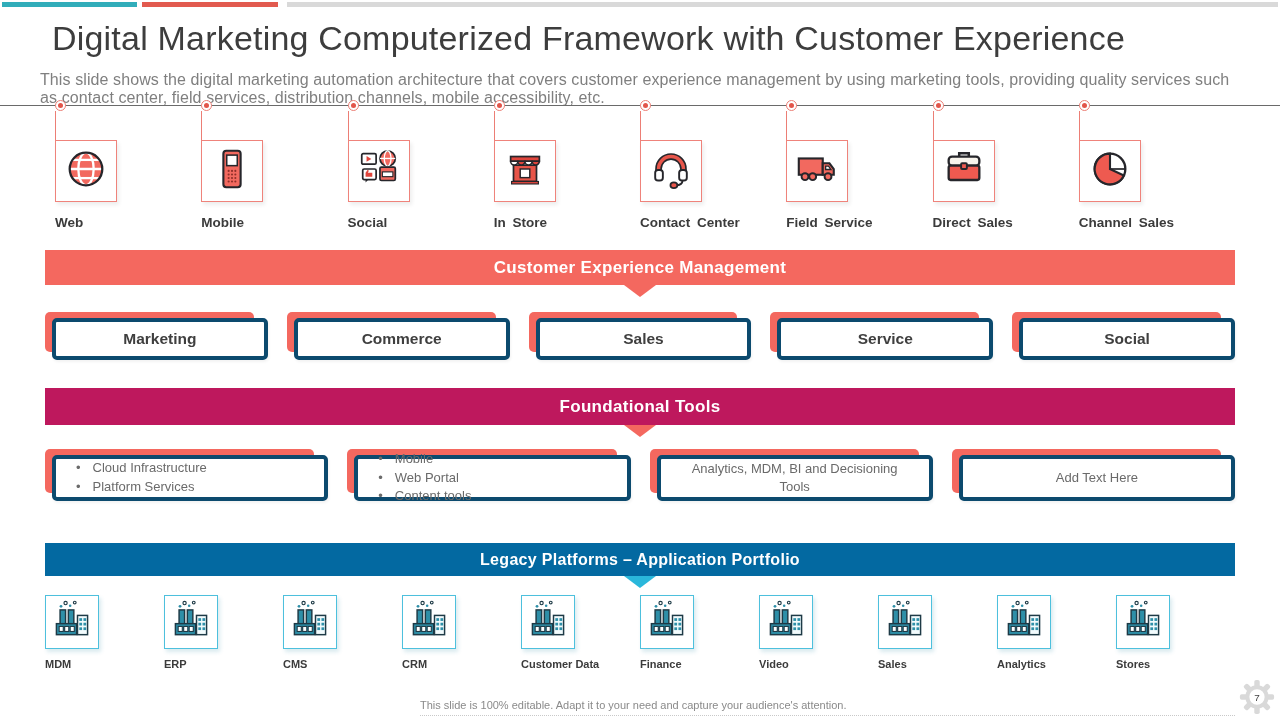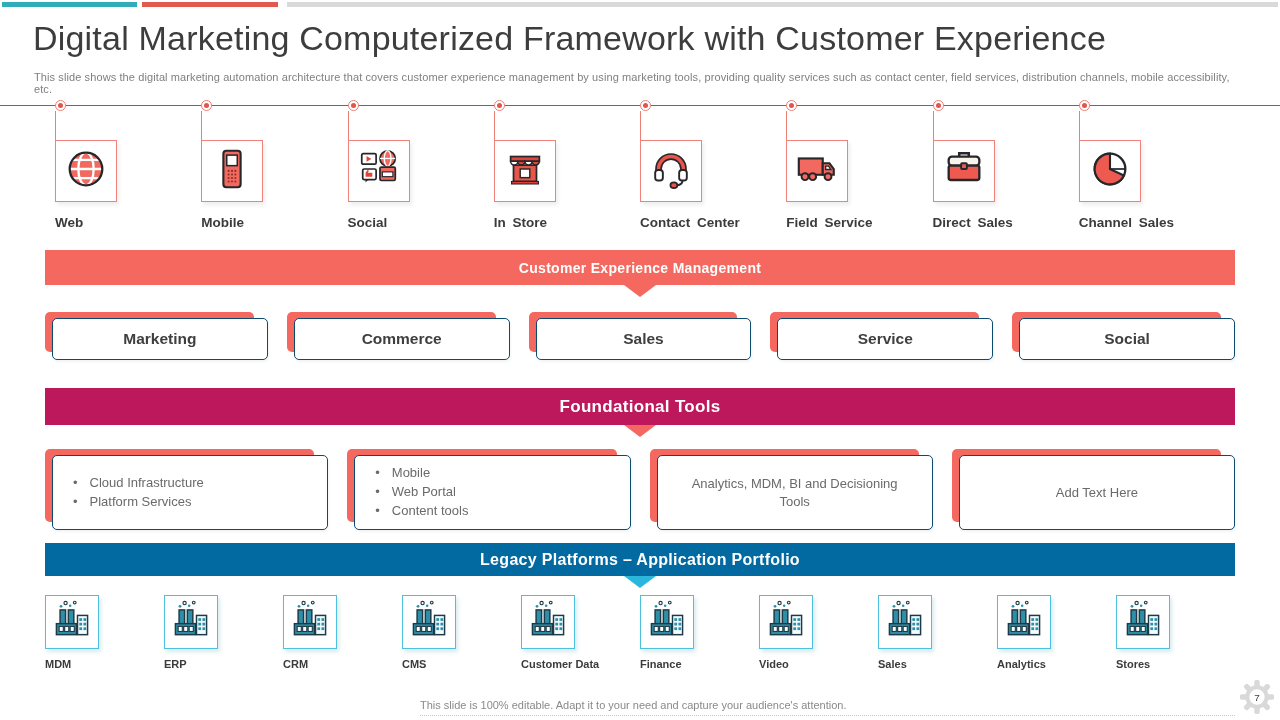--- a/index.html
+++ b/index.html
@@ -9,27 +9,27 @@
     position:relative; width:1280px; height:720px; background:#ffffff;
     overflow:hidden; margin:0 auto;
   }
   
   .topbar { position:absolute; top:2px; height:5px; }
   .topbar.teal { left:2px;   width:135px; background:#31adba; }
   .topbar.red  { left:142px; width:136px; background:#e25a4f; }
   .topbar.gray { left:287px; width:991px; background:#d9d9d9; }
 
   .title {
-    position:absolute; left:33px; top:19px; width:1210px;
+    position:absolute; left:52px; top:19px; width:1210px;
     font-size:34px; font-weight:400; color:#3d3d3d; letter-spacing:.2px;
     white-space:nowrap;
   }
   .subtitle {
-    position:absolute; left:34px; top:71px; width:1210px;
-    font-size:11px; color:#7f7f7f; letter-spacing:.1px;
+    position:absolute; left:40px; top:71px; width:1210px;
+    font-size:16px; color:#7f7f7f; letter-spacing:.1px;
   }
   .divider { position:absolute; left:0; top:105px; width:1280px; height:1px; background:#6a6a6a; }
 
   
   .channels { position:absolute; left:55px; top:100px; width:1170px; display:flex; }
   .channel { flex:1; display:flex; flex-direction:column; align-items:flex-start; }
   .dot {
     width:11px; height:11px; border-radius:50%; background:#fff;
     border:1px solid #ec7e75; display:flex; align-items:center; justify-content:center;
     z-index:2;
@@ -45,39 +45,39 @@
 
   
   .banner {
     position:absolute; left:45px; width:1190px; color:#fff; font-weight:bold;
     display:flex; align-items:center; justify-content:center; letter-spacing:.3px;
   }
   .banner .arrow {
     position:absolute; top:100%; left:50%; transform:translateX(-50%);
     width:0; height:0; border-left:16px solid transparent; border-right:16px solid transparent;
   }
-  .banner-cem   { top:250px; height:35px; font-size:14px; background:#f4685f; }
+  .banner-cem   { top:250px; height:35px; font-size:17px; background:#f4685f; }
   .banner-cem .arrow { border-top:12px solid #f4685f; }
   .banner-found { top:388px; height:37px; font-size:17px; background:#be185d; }
   .banner-found .arrow { border-top:12px solid #f4685f; }
   .banner-legacy{ top:543px; height:33px; font-size:16px; background:#0369a1; }
   .banner-legacy .arrow { border-top:12px solid #2ab7db; }
 
   
   .boxrow { position:absolute; left:45px; width:1190px; display:flex; gap:19px; }
   .cem-row { top:312px; height:48px; }
-  .found-row { top:449px; height:81px; }
+  .found-row { top:449px; height:52px; }
   .sbox { position:relative; flex:1; }
   .sbox .back {
     position:absolute; left:0; top:0; right:14px; bottom:8px;
     background:#f4685f; border-radius:5px;
   }
   .sbox .front {
     position:absolute; left:7px; top:6px; right:0; bottom:0;
-    background:#fff; border:1px solid #0c4a6e; border-radius:5px;
+    background:#fff; border:4px solid #0c4a6e; border-radius:5px;
     display:flex; align-items:center; justify-content:center;
     box-shadow:1px 2px 3px rgba(0,0,0,.05);
   }
   .cem-row .front { font-size:15.5px; font-weight:bold; color:#3f3f3f; }
   .found-row .front { font-size:13px; color:#6a6a6a; }
   .found-row .front.bullets { justify-content:flex-start; padding-left:20px; }
   .found-row .front.center-text { text-align:center; padding:0 28px; line-height:1.35; }
   .found-row ul { list-style:none; }
   .found-row li { line-height:1.45; }
   .found-row li::before { content:"•"; margin-right:12px; color:#6a6a6a; }
@@ -398,29 +398,29 @@
             </svg></span>
         </div>
       <div class="legacy-label">ERP</div>
     </div>
     <div class="legacy-item">
       <div class="legacy-box">
           <span><svg width="44" height="44">
               <use href="#sym-factory"></use>
             </svg></span>
         </div>
+      <div class="legacy-label">CMS</div>
+    </div>
+    <div class="legacy-item">
+      <div class="legacy-box">
+          <span><svg width="44" height="44">
+              <use href="#sym-factory"></use>
+            </svg></span>
+        </div>
       <div class="legacy-label">CRM</div>
-    </div>
-    <div class="legacy-item">
-      <div class="legacy-box">
-          <span><svg width="44" height="44">
-              <use href="#sym-factory"></use>
-            </svg></span>
-        </div>
-      <div class="legacy-label">CMS</div>
     </div>
     <div class="legacy-item">
       <div class="legacy-box">
           <span><svg width="44" height="44">
               <use href="#sym-factory"></use>
             </svg></span>
         </div>
       <div class="legacy-label">Customer Data</div>
     </div>
     <div class="legacy-item">

